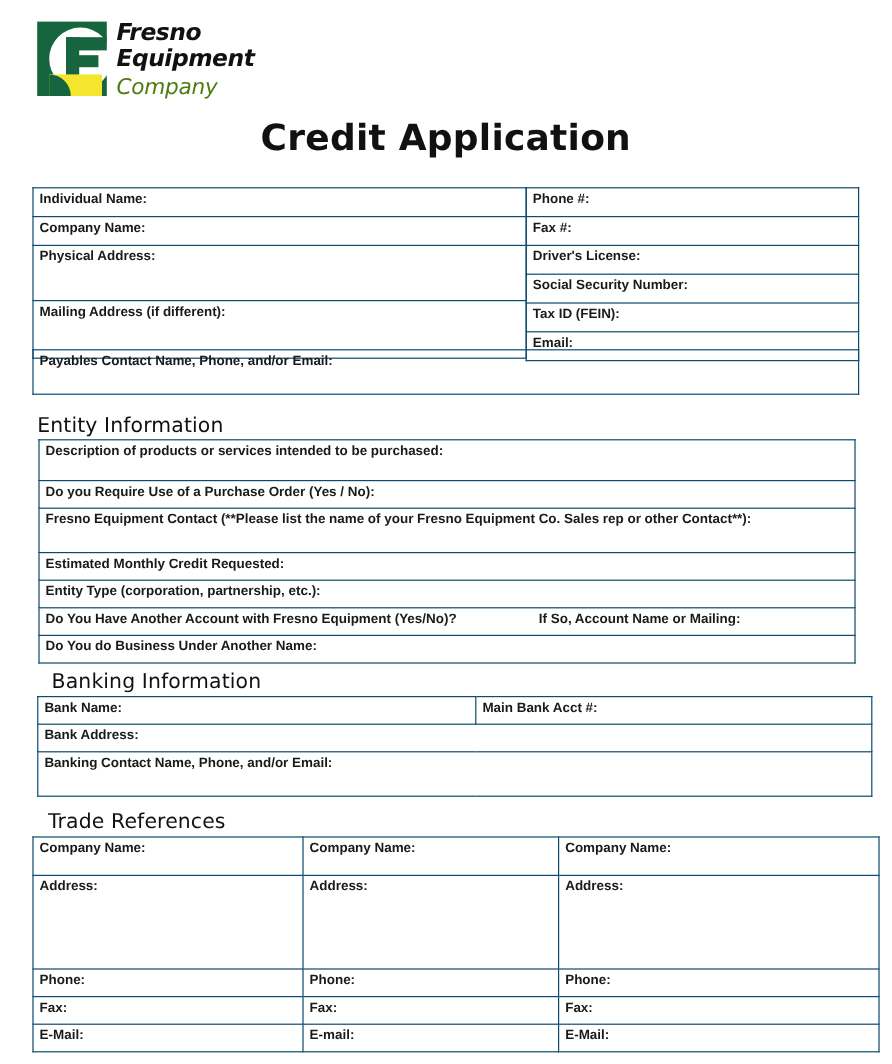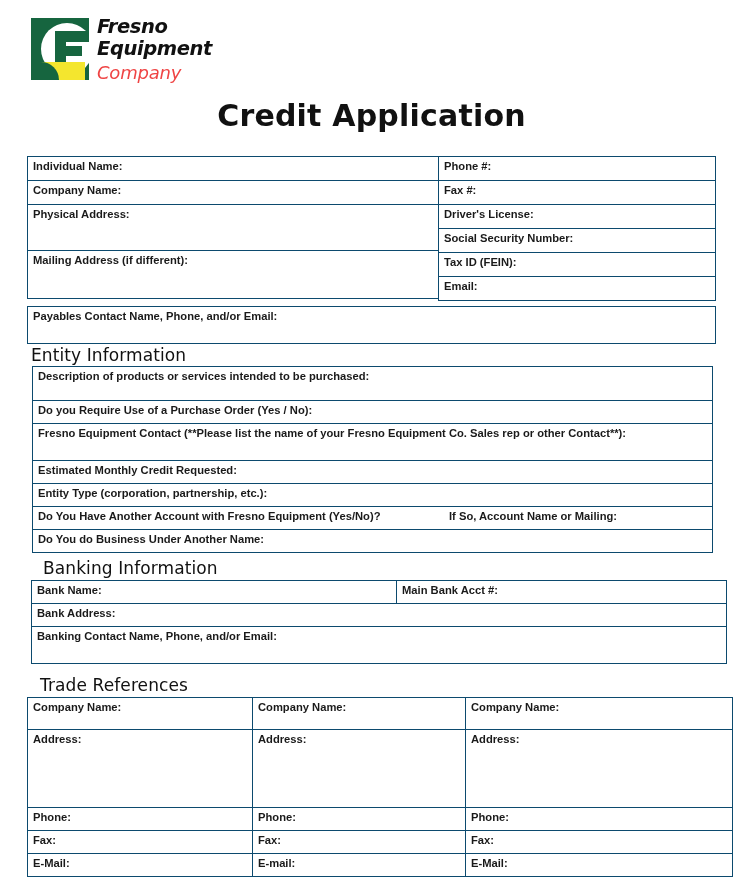--- a/index.html
+++ b/index.html
@@ -103,21 +103,21 @@
     letter-spacing: -0.4px;
     color: #111111;
   }
   .logo-line3 {
     font-family: "DejaVu Sans", sans-serif;
     font-weight: normal;
     font-style: italic;
     font-size: 18px;
     line-height: 22px;
     letter-spacing: -0.2px;
-    color: #ef4444;
+    color: #4d7c0f;
     margin-top: 2px;
   }
 
   
   .doc-title {
     position: absolute;
     left: 0;
     top: 98px;
     width: 743px;
     text-align: center;
@@ -151,21 +151,21 @@
     font-family: "DejaVu Sans", sans-serif;
     font-size: 17px;
     font-weight: normal;
     color: #111111;
     letter-spacing: 0.1px;
   }
 
   
   #top-left-table  { left: 27px;  top: 156px; width: 412px; }
   #top-right-table { left: 438px; top: 156px; width: 278px; }
-  #payables-table  { left: 27px;  top: 291px; width: 689px; margin-top: 15px; }
+  #payables-table  { left: 27px;  top: 291px; width: 689px; }
 
   #company-table { left: 32px; top: 366px; width: 681px; }
   #banking-table { left: 31px; top: 580px; width: 685px; }
   #trade-table   { left: 27px; top: 697px; width: 689px; }
 
   .two-label-cell { position: relative; margin-top: 32px; }
   .two-label-cell .second-label {
     position: absolute;
     left: 416px;
     top: 3px;

